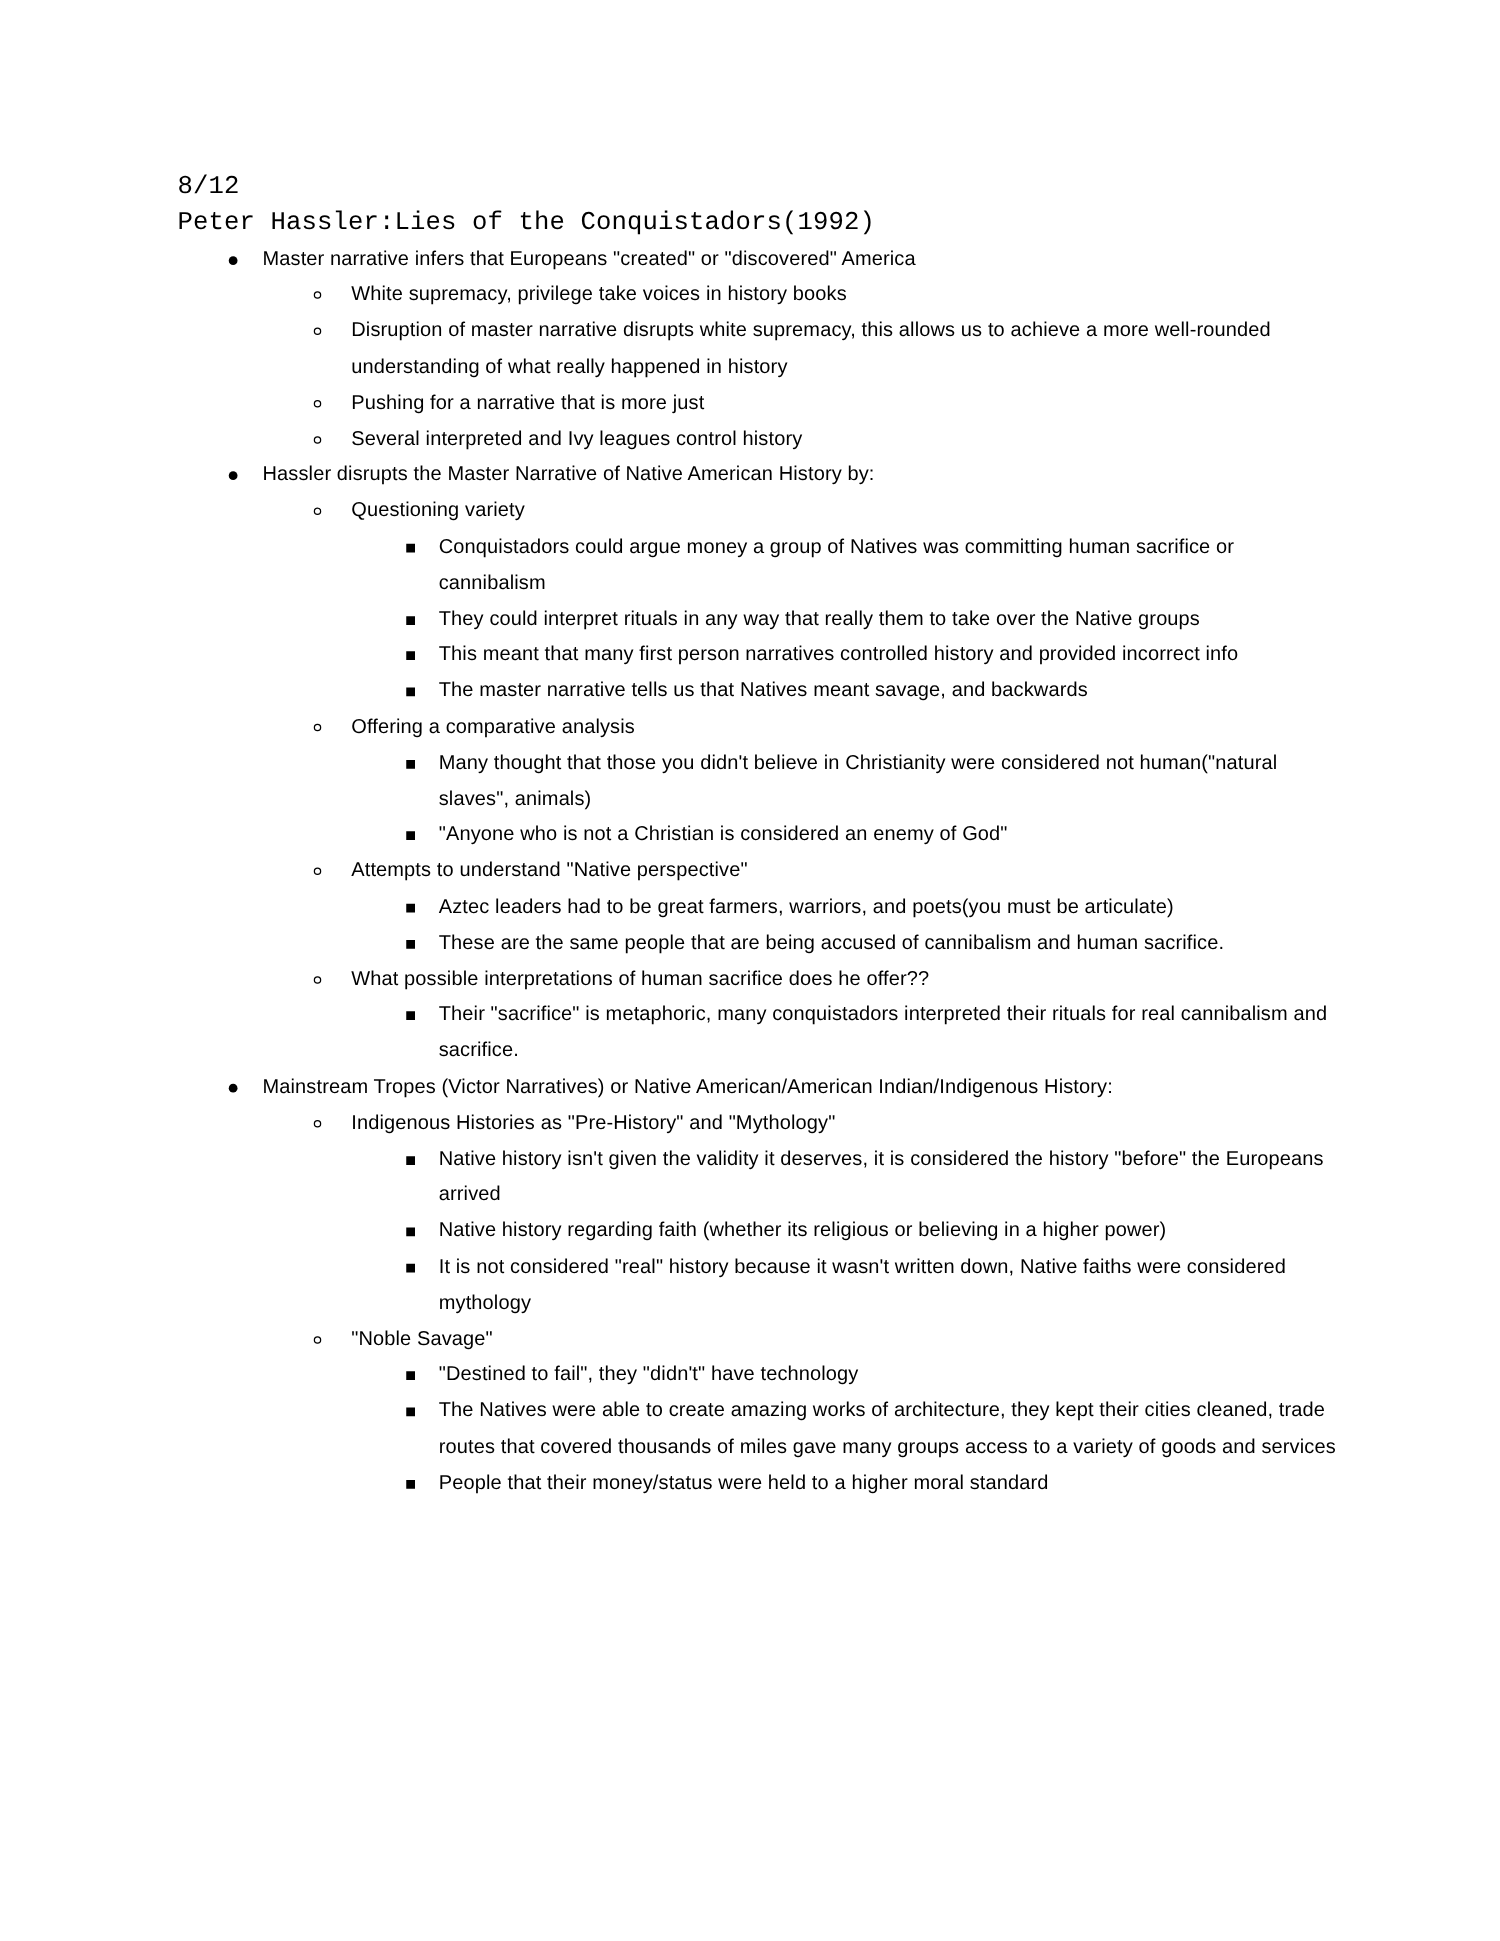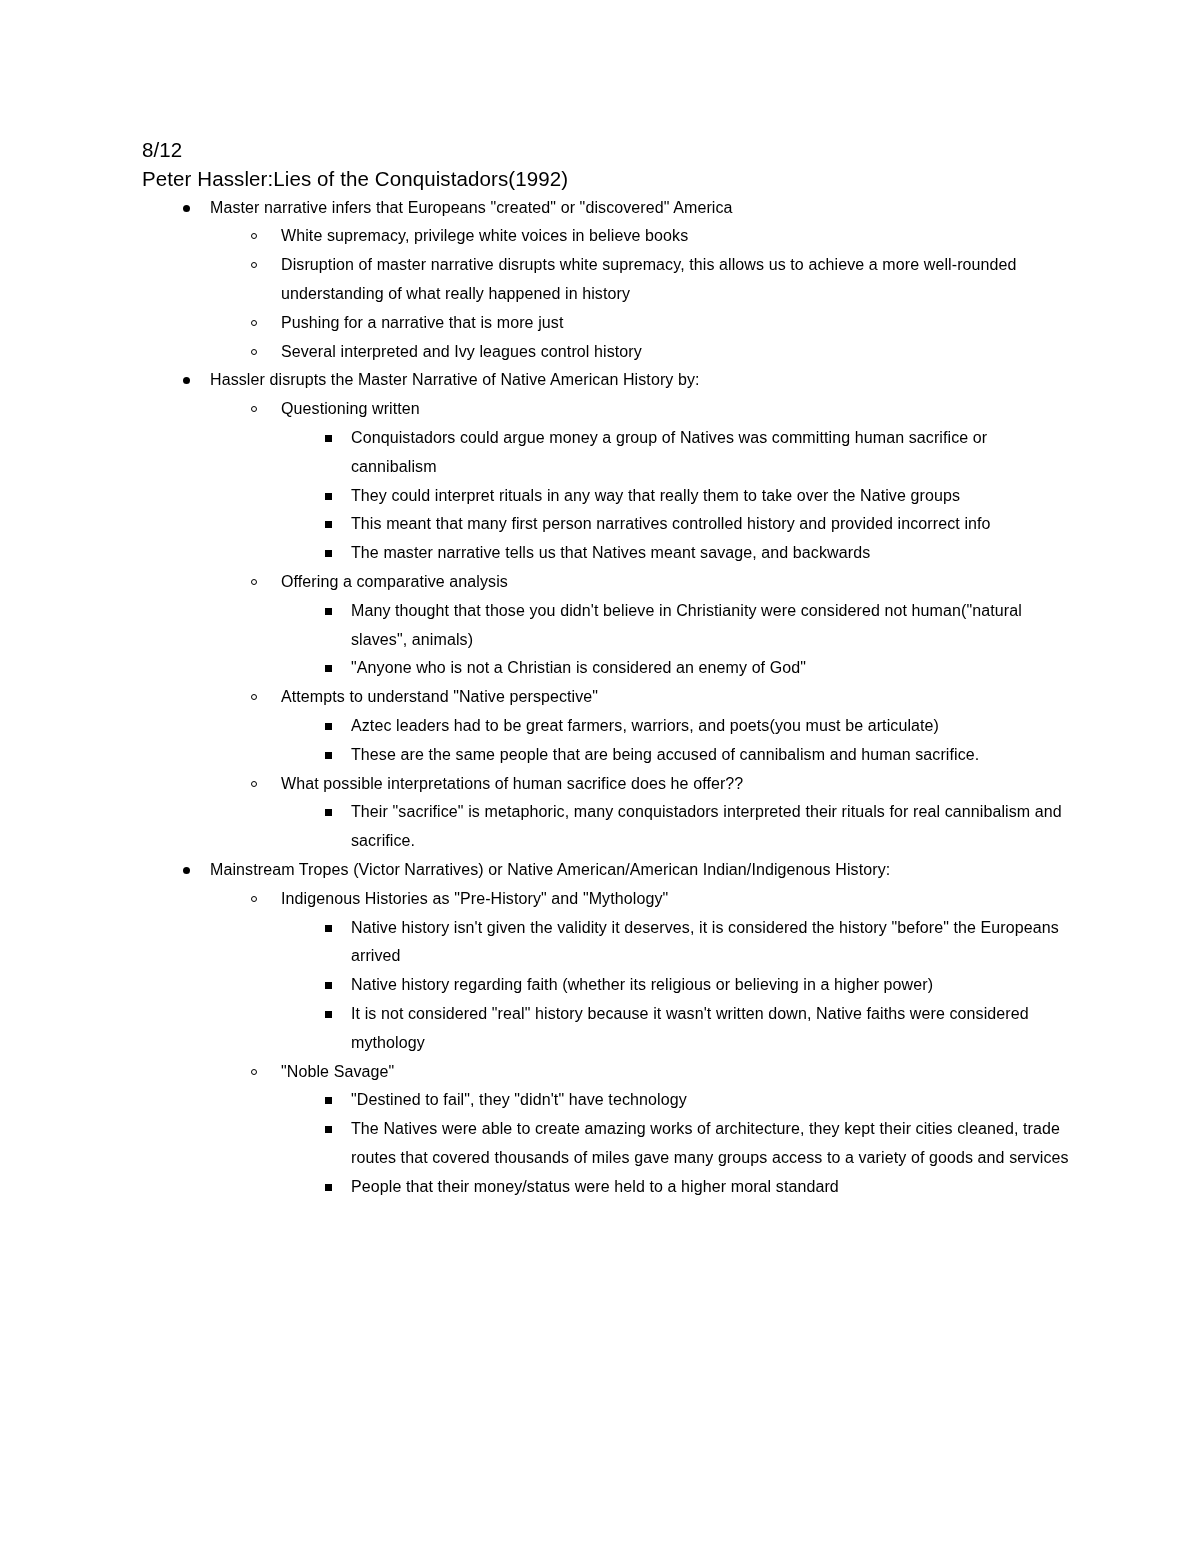--- a/index.html
+++ b/index.html
@@ -25,20 +25,21 @@
     left: 142px;
     top: 136px;
     width: 930px;
   }
   .para {
     font-size: 20.5px;
     line-height: 28.8px;
     letter-spacing: 0.1px;
     margin: 0;
     white-space: pre-wrap;
+    font-family: Liberation Mono, monospace;
   }
   ul.lvl {
     list-style: none;
     margin: 0;
     padding: 0;
   }
   li.item {
     position: relative;
     font-size: 16px;
     line-height: 28.8px;
@@ -92,38 +93,38 @@
 
 <div class="page">
   <div class="doc-body">
     <p class="para">8/12</p>
     <p class="para">Peter Hassler:Lies of the Conquistadors(1992)</p>
     <ul class="lvl l1" id="outline-root">
         <li class="item">
           <span class="txt">Master narrative infers that Europeans "created" or "discovered" America</span>
           <ul class="lvl l2">
             <li class="item">
-              <span class="txt">White supremacy, privilege white voices in believe books</span>
+              <span class="txt">White supremacy, privilege take voices in history books</span>
             </li>
             <li class="item">
               <span class="txt">Disruption of master narrative disrupts white supremacy, this allows us to achieve a more well-rounded understanding of what really happened in history</span>
             </li>
             <li class="item">
               <span class="txt">Pushing for a narrative that is more just</span>
             </li>
             <li class="item">
               <span class="txt">Several interpreted and Ivy leagues control history</span>
             </li>
           </ul>
         </li>
         <li class="item">
           <span class="txt">Hassler disrupts the Master Narrative of Native American History by:</span>
           <ul class="lvl l2">
             <li class="item">
-              <span class="txt">Questioning written</span>
+              <span class="txt">Questioning variety</span>
               <ul class="lvl l3">
                 <li class="item">
                   <span class="txt">Conquistadors could argue money a group of Natives was committing human sacrifice or cannibalism</span>
                 </li>
                 <li class="item">
                   <span class="txt">They could interpret rituals in any way that really them to take over the Native groups</span>
                 </li>
                 <li class="item">
                   <span class="txt">This meant that many first person narratives controlled history and provided incorrect info</span>
                 </li>

